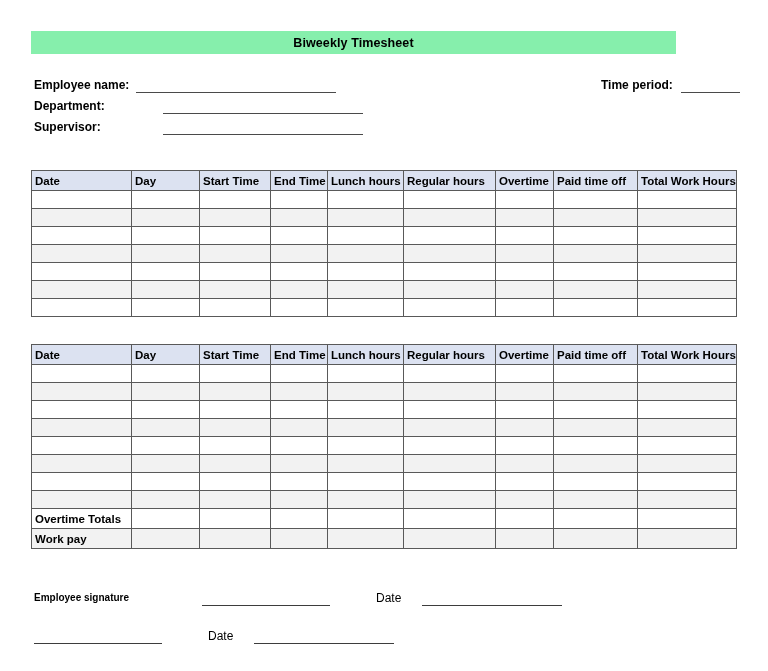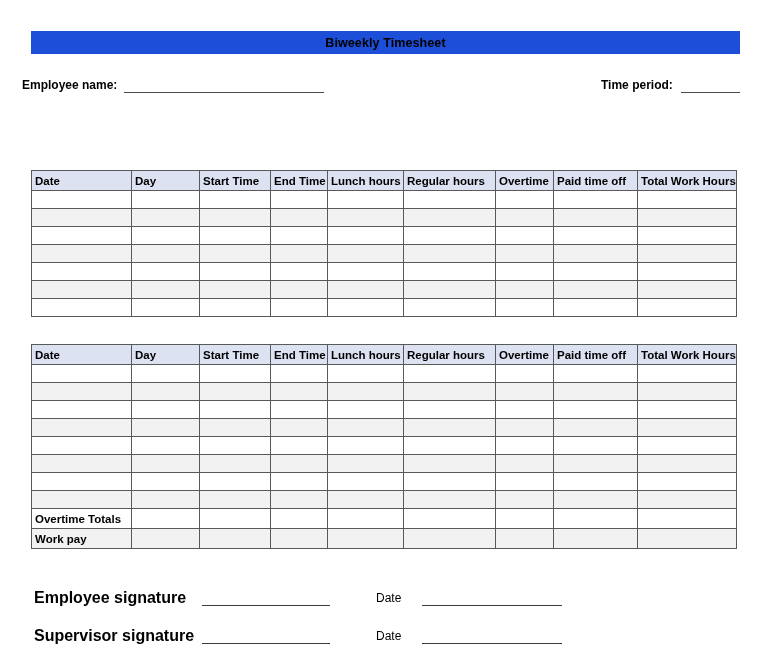--- a/index.html
+++ b/index.html
@@ -19,38 +19,38 @@
     width: 768px;
     height: 671px;
     box-sizing: border-box;
   }
 
   
   .title-bar {
     position: absolute;
     left: 31px;
     top: 31px;
-    width: 709px;
+    width: 645px;
     height: 23px;
-    background: #1d4ed8;
+    background: #86efac;
     display: flex;
     align-items: center;
     justify-content: center;
     text-align: right;
   }
   .title-bar .title-text {
     font-size: 12.5px;
     font-weight: bold;
     letter-spacing: 0.1px;
   }
 
   
   .info-block {
     position: absolute;
-    left: 22px;
+    left: 34px;
     top: 72px;
     width: 330px;
   }
   .info-row {
     display: flex;
     align-items: flex-end;
     height: 21px;
   }
   .info-label {
     font-size: 12px;
@@ -156,21 +156,21 @@
     left: 34px;
     top: 568px;
     width: 560px;
   }
   .sig-row {
     display: flex;
     align-items: flex-end;
     height: 38px;
   }
   .sig-label {
-    font-size: 16px;
+    font-size: 10px;
     font-weight: bold;
     width: 168px;
     white-space: nowrap;
     line-height: 16px;
   }
   .sig-rule {
     width: 128px;
     border-bottom: 1.3px solid #3d3d3d;
     height: 15px;
   }
@@ -192,20 +192,28 @@
 
 <div class="page">
 
   <div class="title-bar">
     <span class="title-text">Biweekly Timesheet</span>
   </div>
 
   <div class="info-block">
     <div class="info-row r1">
       <span class="info-label">Employee name:</span>
+      <span class="info-rule"></span>
+    </div>
+    <div class="info-row r2">
+      <span class="info-label">Department:</span>
+      <span class="info-rule"></span>
+    </div>
+    <div class="info-row r3">
+      <span class="info-label">Supervisor:</span>
       <span class="info-rule"></span>
     </div>
   </div>
 
   <div class="time-period">
     <span class="info-label">Time period:</span>
     <span class="info-rule"></span>
   </div>
 
   <div class="week-label week1-label">Week 1</div>
@@ -456,20 +464,19 @@
   </table>
 
   <div class="sig-section">
     <div class="sig-row">
       <span class="sig-label">Employee signature</span>
       <span class="sig-rule"></span>
       <span class="sig-date-label">Date</span>
       <span class="sig-date-rule"></span>
     </div>
     <div class="sig-row">
-      <span class="sig-label">Supervisor signature</span>
       <span class="sig-rule"></span>
       <span class="sig-date-label">Date</span>
       <span class="sig-date-rule"></span>
     </div>
   </div>
 
 </div>
 
 </body></html>

